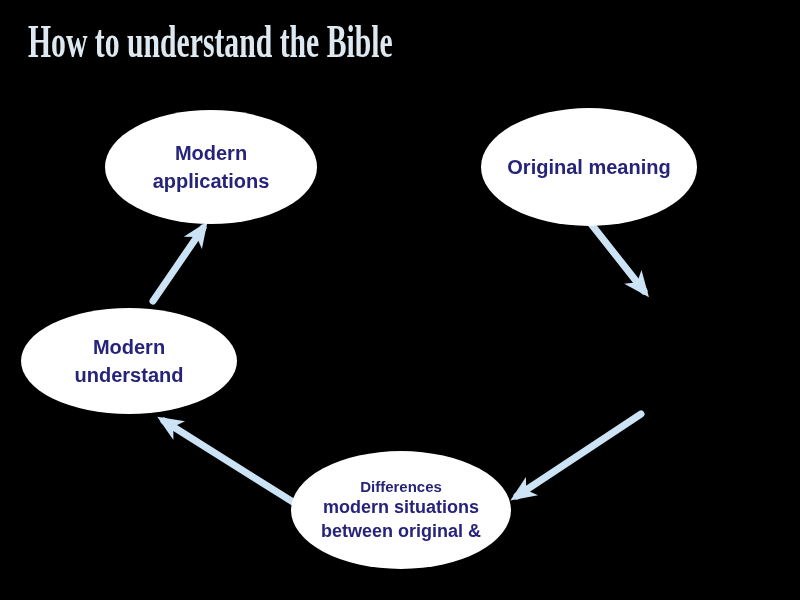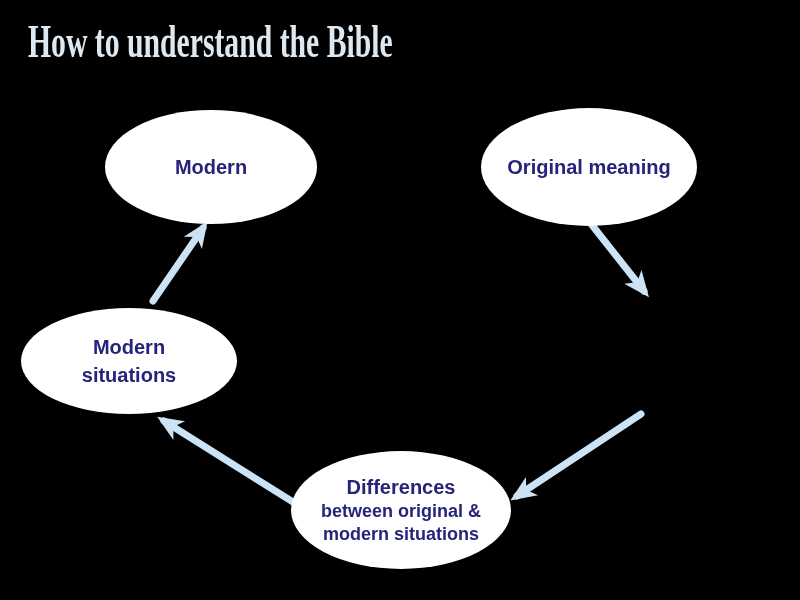--- a/index.html
+++ b/index.html
@@ -52,21 +52,21 @@
     flex-direction: column;
     align-items: center;
     justify-content: center;
     text-align: center;
     color: var(--node-text);
     font-weight: bold;
     font-size: 20px;
     line-height: 1.4;
   }
   .node .line { display: block; }
-  .node .line-lg { font-size: 20px; line-height: 1.3; }
+  .node .line-lg { font-size: 15px; line-height: 1.3; }
   .node .line-sm { font-size: 18px; line-height: 1.3; }
   #node-modern-applications { left: 105px; top: 110px; width: 212px; height: 114px; }
   #node-original-meaning    { left: 481px; top: 108px; width: 216px; height: 118px; align-items: center; }
   #node-modern-principles   { left:  21px; top: 308px; width: 216px; height: 106px; }
   #node-original-principles { left: 558px; top: 301px; width: 220px; height: 114px; }
   #node-differences         { left: 291px; top: 451px; width: 220px; height: 118px; }
 </style>
 </head>
 <body>
 
@@ -81,31 +81,32 @@
       </marker>
     </defs>
     <line class="arrow-line" marker-end="url(#arrowhead)" x1="588" y1="220" x2="644" y2="291"></line>
     <line class="arrow-line" marker-end="url(#arrowhead)" x1="641" y1="414" x2="517" y2="496"></line>
     <line class="arrow-line" marker-end="url(#arrowhead)" x1="293" y1="502" x2="164" y2="421"></line>
     <line class="arrow-line" marker-end="url(#arrowhead)" x1="153" y1="301" x2="203" y2="228"></line>
   </svg>
 
   <div class="node" id="node-modern-applications">
     <span class="line">Modern</span>
+    <span class="line">applications</span>
   </div>
 
   <div class="node" id="node-original-meaning">
     <span class="line">Original meaning</span>
   </div>
 
   <div class="node" id="node-modern-principles">
     <span class="line">Modern</span>
-    <span class="line">situations</span>
+    <span class="line">understand</span>
   </div>
 
 
   <div class="node" id="node-differences">
     <span class="line line-lg">Differences</span>
+    <span class="line line-sm">modern situations</span>
     <span class="line line-sm">between original &amp;</span>
-    <span class="line line-sm">modern situations</span>
   </div>
 
 </div>
 
 </body></html>

